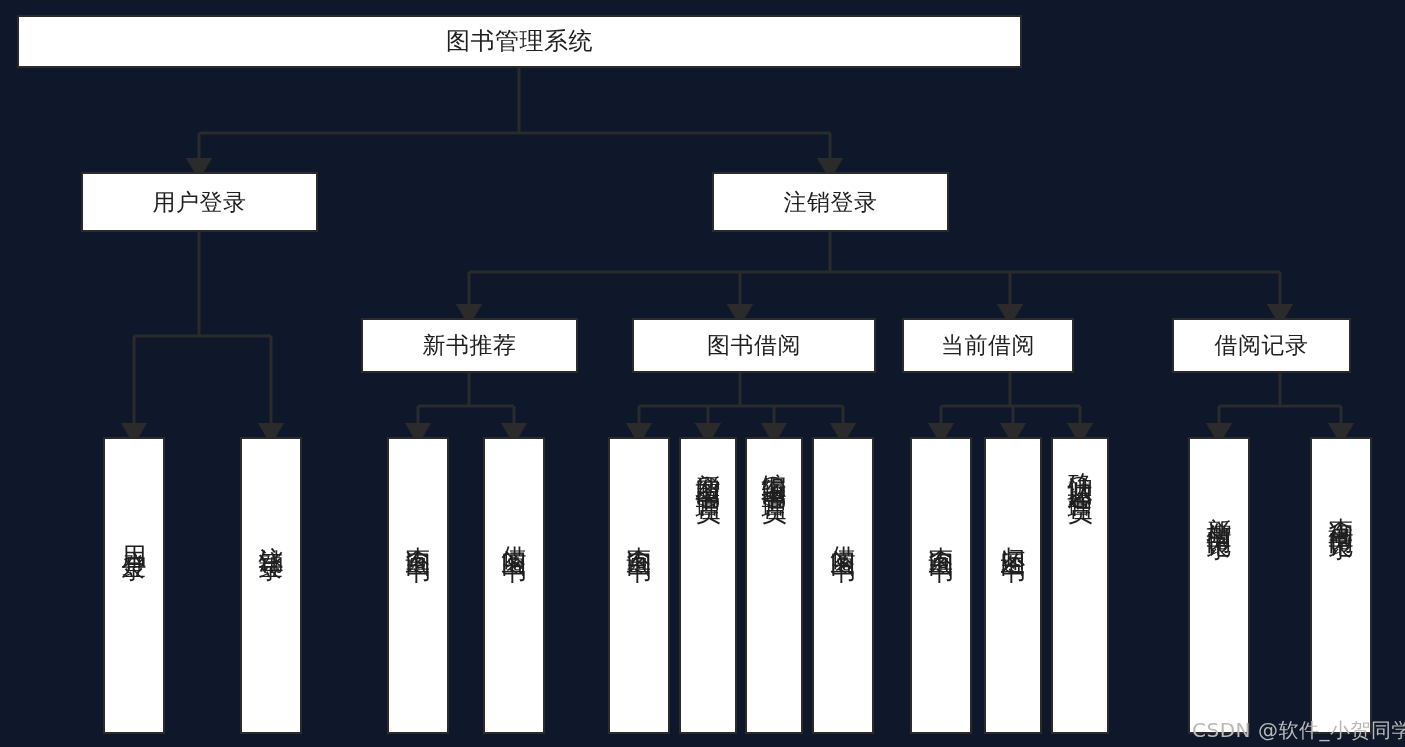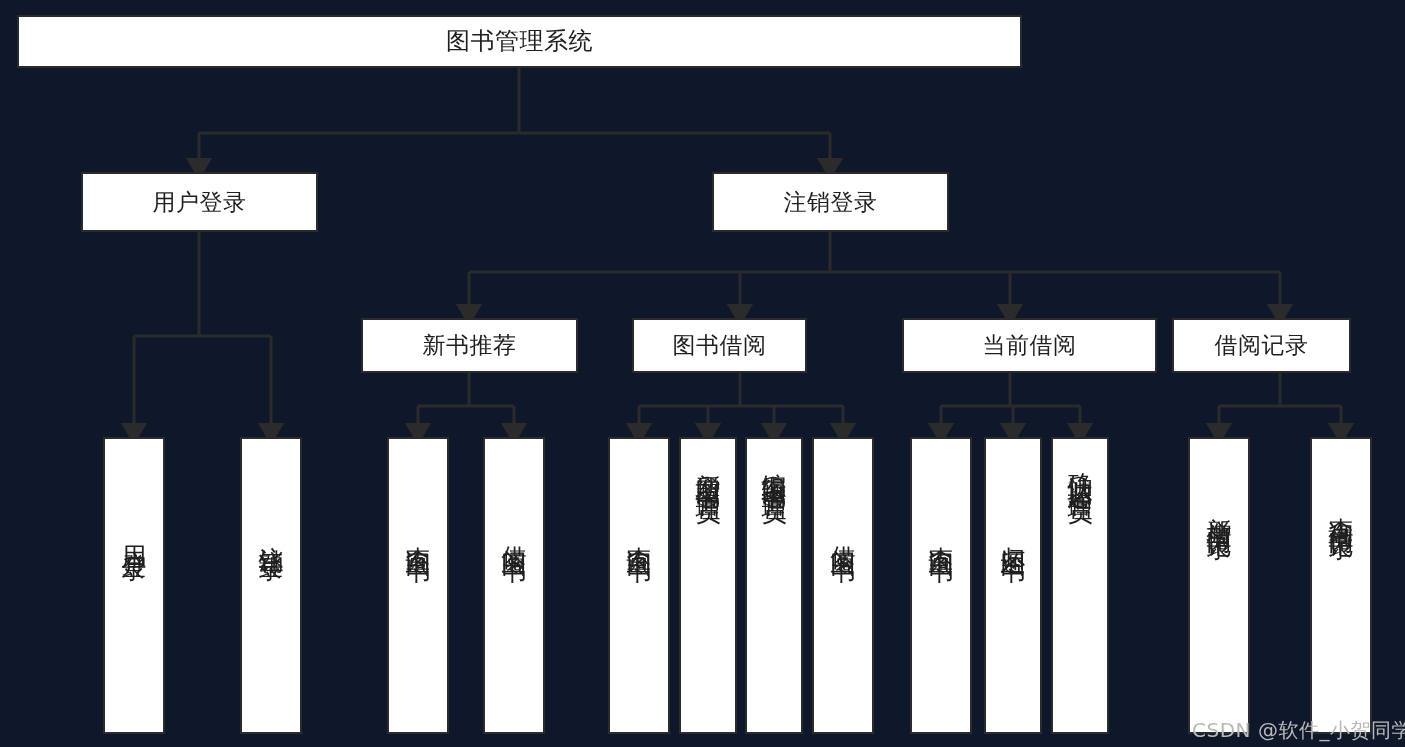--- a/index.html
+++ b/index.html
@@ -134,24 +134,24 @@
   <div class="node horiz" style="left: 81px; top: 172px; width: 237px; height: 60px;">
     <span class="node-label">用户登录</span>
   </div>
   <div class="node horiz" style="left: 712px; top: 172px; width: 237px; height: 60px;">
     <span class="node-label">注销登录</span>
   </div>
 
   <div class="node horiz" style="left: 361px; top: 318px; width: 217px; height: 55px;">
     <span class="node-label">新书推荐</span>
   </div>
-  <div class="node horiz" style="left: 632px; top: 318px; width: 175px; height: 55px;">
+  <div class="node horiz" style="left: 632px; top: 318px; width: 244px; height: 55px;">
     <span class="node-label">图书借阅</span>
   </div>
-  <div class="node horiz" style="left: 902px; top: 318px; width: 255px; height: 55px;">
+  <div class="node horiz" style="left: 902px; top: 318px; width: 172px; height: 55px;">
     <span class="node-label">当前借阅</span>
   </div>
   <div class="node horiz" style="left: 1172px; top: 318px; width: 179px; height: 55px;">
     <span class="node-label">借阅记录</span>
   </div>
 
   <div class="node vert" style="left: 103px; top: 437px; width: 62px; height: 297px;">
     <span class="node-label" style="font-size: 25px; letter-spacing: 4px; margin-top: 86.5px;">用户登录</span>
   </div>
   <div class="node vert" style="left: 240px; top: 437px; width: 62px; height: 297px;">

